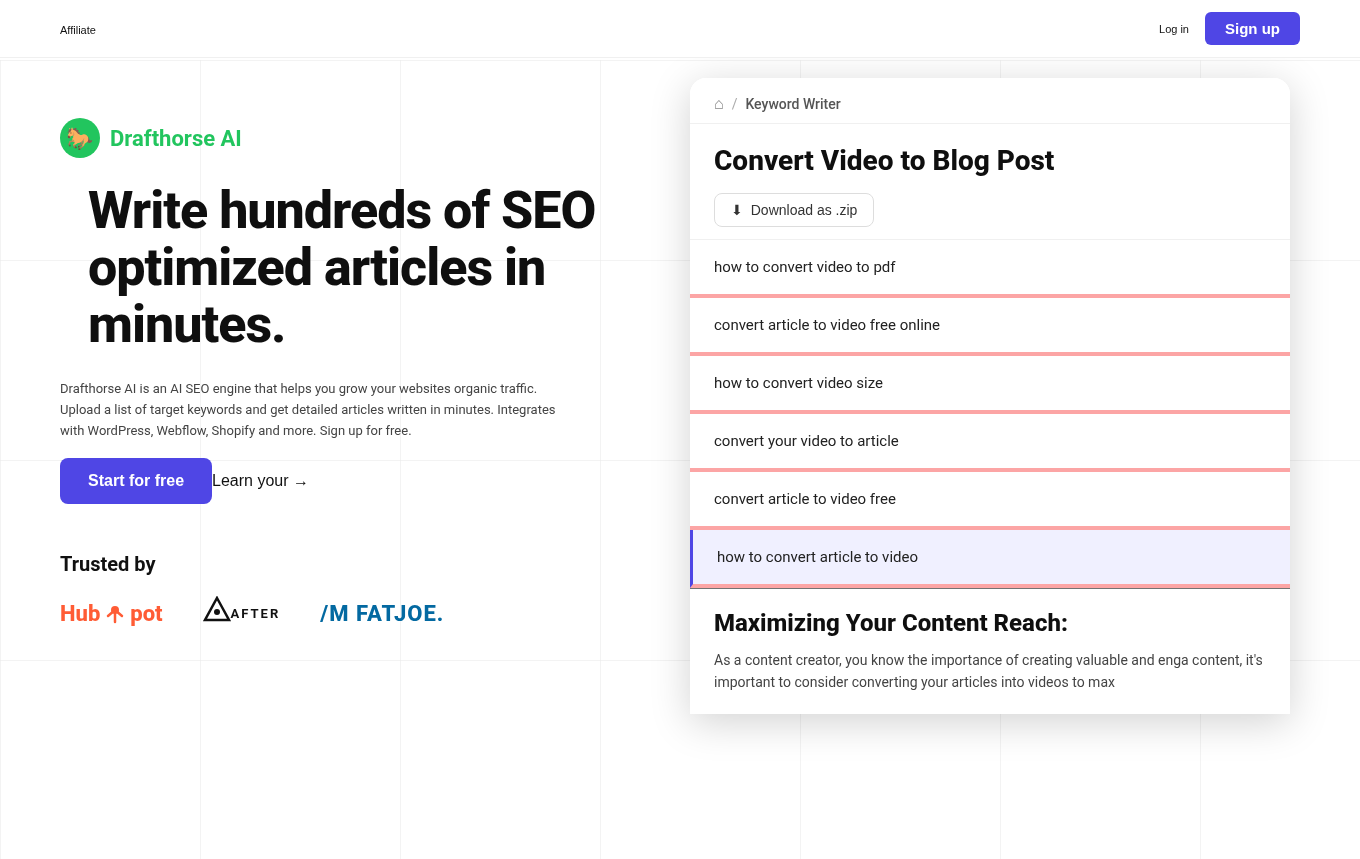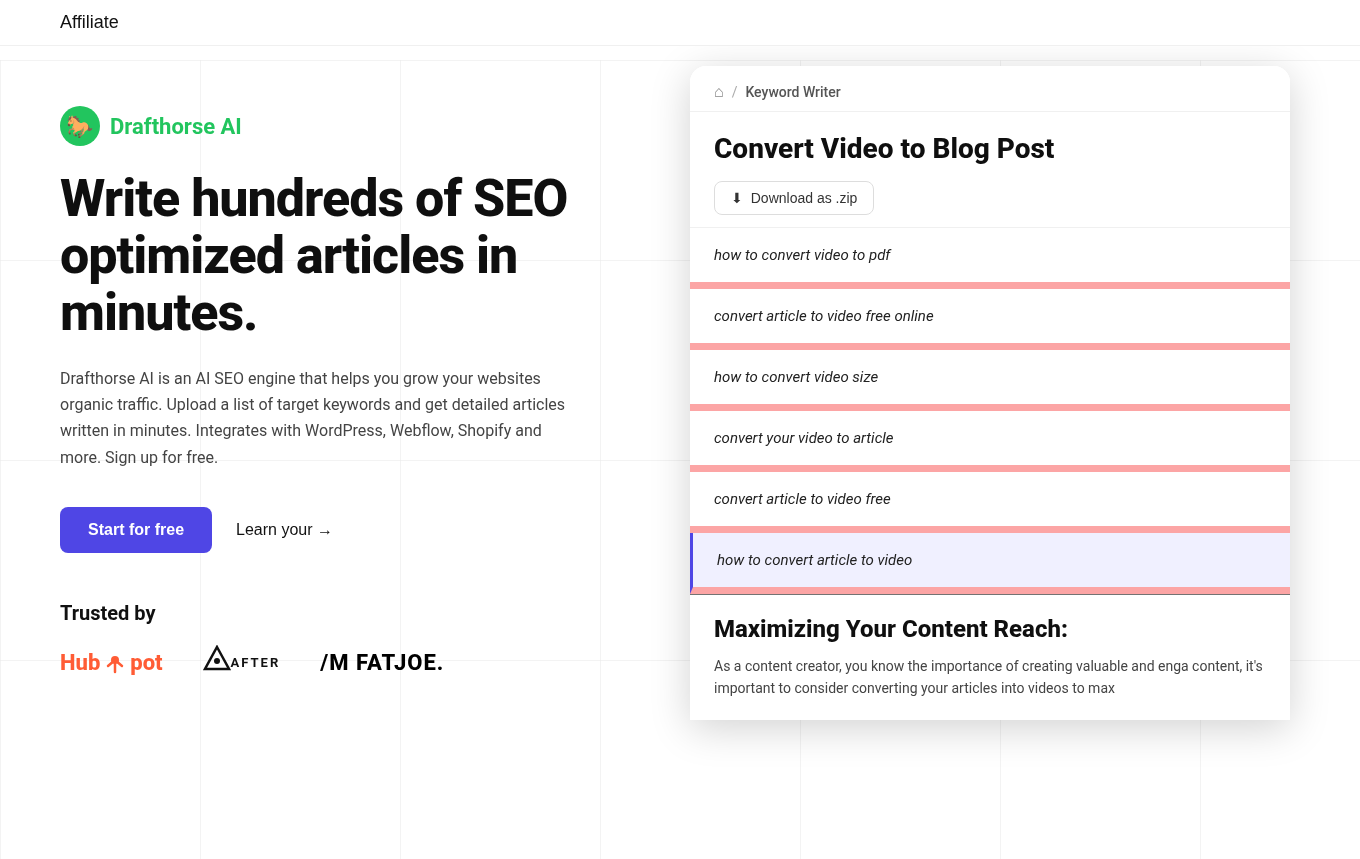--- a/index.html
+++ b/index.html
@@ -26,21 +26,21 @@
     .header-left {}
     .header-right {
       display: flex;
       align-items: center;
       gap: 16px;
     }
     .btn-login {
       background: none;
       border: none;
       cursor: pointer;
-      font-size: 18px;
+      font-size: 11px;
       color: #111;
       font-weight: 500;
     }
     .btn-signup {
       background: #4f46e5;
       color: #fff;
       border: none;
       border-radius: 6px;
       padding: 8px 20px;
       font-size: 15px;
@@ -98,32 +98,32 @@
       font-weight: 700;
       color: #22c55e;
     }
     .headline {
       font-size: 52px;
       font-weight: 800;
       color: #0f0f0f;
       line-height: 1.1;
       margin-bottom: 24px;
       letter-spacing: -1px;
+      margin-left: 28px;
     }
     .subtext {
-      font-size: 16px;
+      font-size: 13px;
       color: #444;
       line-height: 1.65;
-      margin-bottom: 36px;
+      margin-bottom: 16px;
       max-width: 520px;
     }
     .cta-row {
       display: flex;
       align-items: center;
-      gap: 24px;
       margin-bottom: 48px;
     }
     .btn-start {
       background: #4f46e5;
       color: #fff;
       border: none;
       border-radius: 8px;
       padding: 14px 28px;
       font-size: 16px;
       font-weight: 700;
@@ -169,21 +169,21 @@
       color: #111;
       letter-spacing: 2px;
     }
     .after-icon {
       font-size: 22px;
       margin-bottom: 2px;
     }
     .fatjoe-logo {
       font-size: 22px;
       font-weight: 800;
-      color: #000000;
+      color: #0369a1;
       letter-spacing: 1px;
     }
 
     
     .right-panel {
       flex: 1;
       position: relative;
       display: flex;
       align-items: flex-start;
       padding-top: 20px;
@@ -252,23 +252,22 @@
     }
 
     
     .keyword-list {
       border-top: 1px solid #f0f0f0;
     }
     .keyword-item {
       padding: 18px 24px;
       font-size: 15px;
       color: #222;
-      border-bottom: 7px solid #fca5a5;
+      border-bottom: 4px solid #fca5a5;
       background: #fff;
-      font-style: italic;
     }
     .keyword-item.highlighted {
       background: #f0f0ff;
       border-left: 3px solid #4f46e5;
     }
 
     
     .article-preview {
       background: #fff;
       padding: 20px 24px;
@@ -285,20 +284,24 @@
       color: #444;
       line-height: 1.6;
     }
   </style>
 </head>
 <body>
 
 <header class="header">
   <div class="header-left">
     <button class="btn-login">Affiliate</button>
+  </div>
+  <div class="header-right">
+    <button class="btn-login">Log in</button>
+    <button class="btn-signup">Sign up</button>
   </div>
 </header>
 
 <div class="grid-bg">
   <svg xmlns="http://www.w3.org/2000/svg" width="100%" height="100%">
     <defs>
       <pattern id="grid" width="200" height="200" patternUnits="userSpaceOnUse">
         <path d="M 200 0 L 0 0 0 200" fill="none" stroke="#e8e8e8" stroke-width="1"></path>
       </pattern>
     </defs>

